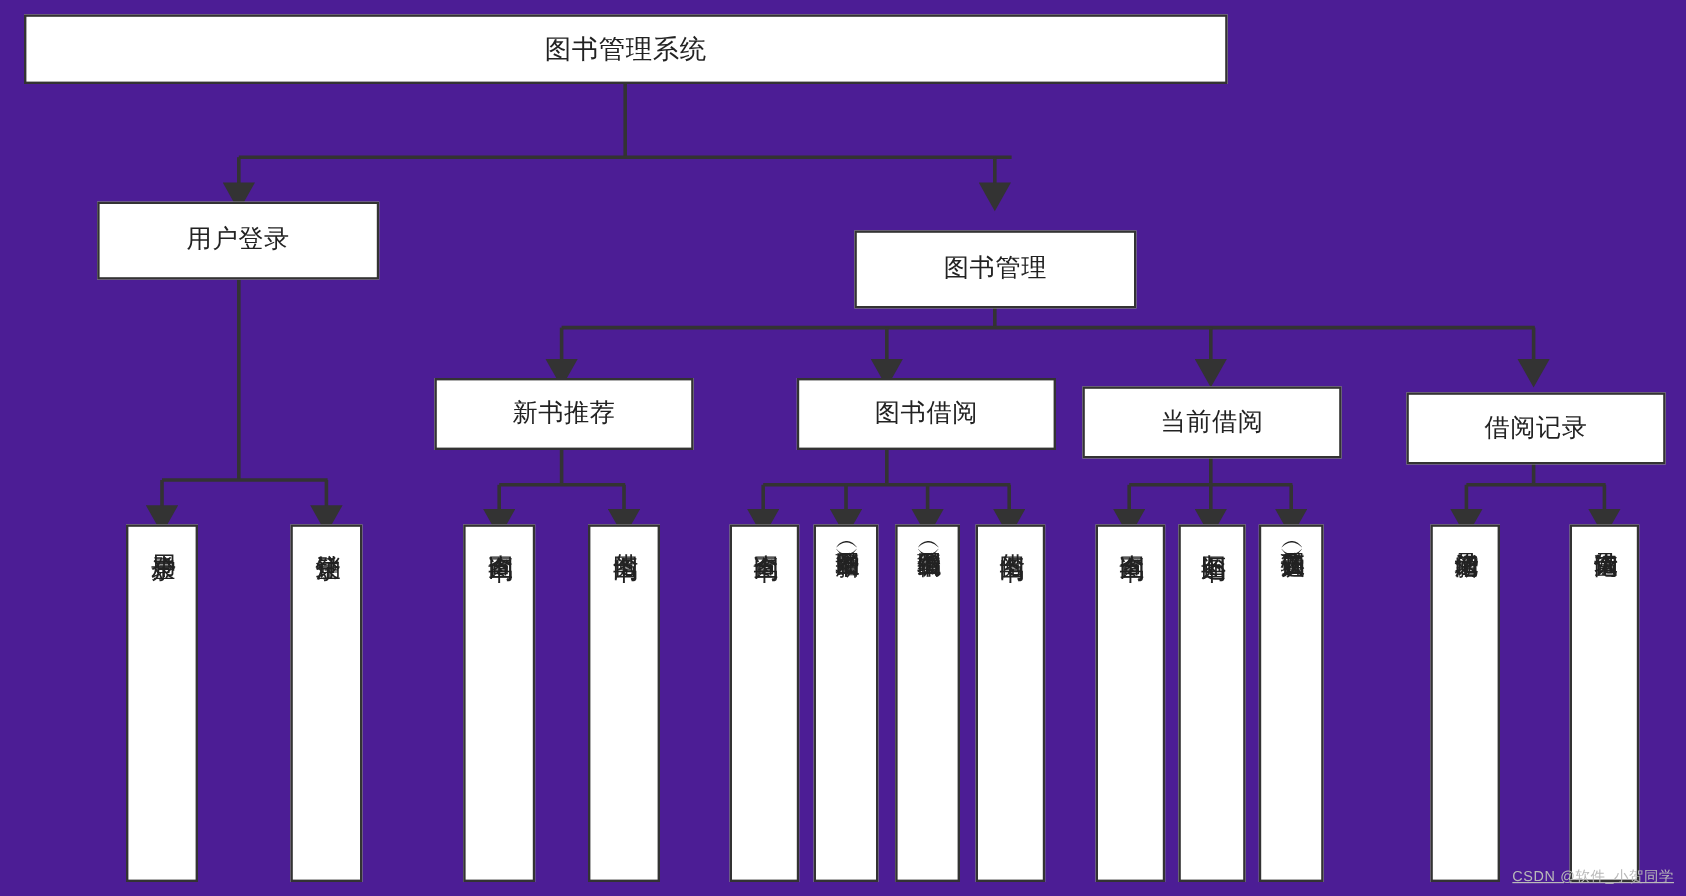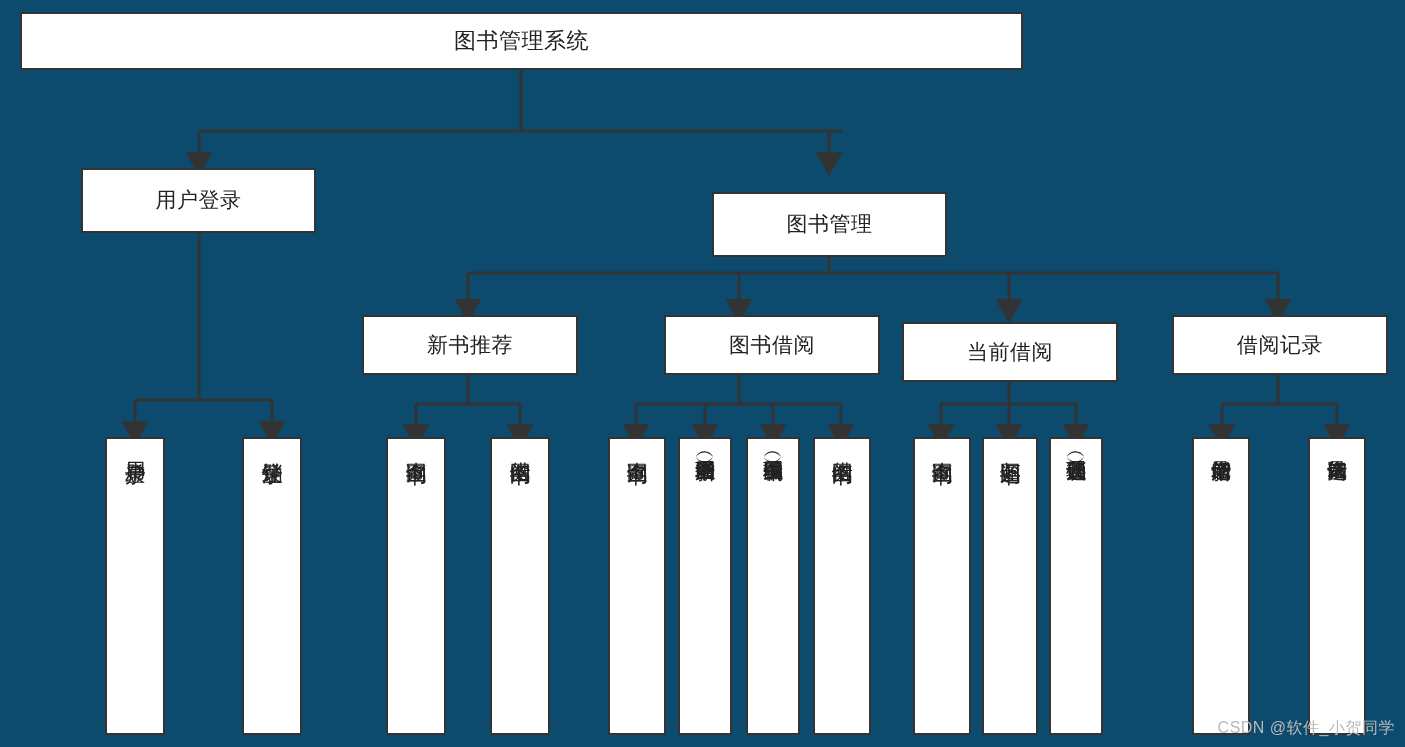--- a/index.html
+++ b/index.html
@@ -8,21 +8,21 @@
     padding: 0;
     background: #ffffff;
   }
   body {
     font-family: "Liberation Sans", "DejaVu Sans", sans-serif;
   }
   #canvas {
     position: relative;
     width: 1405px;
     height: 747px;
-    background: #0c4a6e;
+    background: #4c1d95;
     overflow: hidden;
   }
   #edges {
     position: absolute;
     left: 0;
     top: 0;
     width: 1405px;
     height: 747px;
     pointer-events: none;
   }
@@ -66,25 +66,26 @@
     white-space: nowrap;
   }
   .node.vert.tall .label {
     font-size: 20px;
     letter-spacing: 0px;
   }
   .watermark {
     position: absolute;
     right: 10px;
     bottom: 8px;
-    font-size: 16px;
+    font-size: 12px;
     color: #b9b9b9;
     letter-spacing: 0.5px;
     white-space: nowrap;
     z-index: 5;
+    text-decoration: underline;
   }
 </style>
 </head>
 <body>
 
 <div id="canvas">
 
   <svg id="edges" viewBox="0 0 1405 747" xmlns="http://www.w3.org/2000/svg">
     <defs>
       <marker id="arrow" markerWidth="9" markerHeight="9" refX="1" refY="4.5" orient="auto" markerUnits="strokeWidth">
@@ -148,21 +149,21 @@
 
   <div class="node horiz" style="left:362px; top:315px; width:216px; height:60px;">
     <span class="label">新书推荐</span>
   </div>
   <div class="node horiz" style="left:632px; top:315px; width:216px; height:60px;margin-left:32px;">
     <span class="label">图书借阅</span>
   </div>
   <div class="node horiz" style="left:902px; top:322px; width:216px; height:60px;">
     <span class="label">当前借阅</span>
   </div>
-  <div class="node horiz" style="left:1172px; top:315px; width:216px; height:60px;">
+  <div class="node horiz" style="left:1172px; top:327px; width:216px; height:60px;">
     <span class="label">借阅记录</span>
   </div>
 
   <div class="node vert" style="left:105px; top:437px; width:60px; height:298px;">
     <span class="label">用户登录</span>
   </div>
   <div class="node vert" style="left:242px; top:437px; width:60px; height:298px;">
     <span class="label">注销登录</span>
   </div>
 

